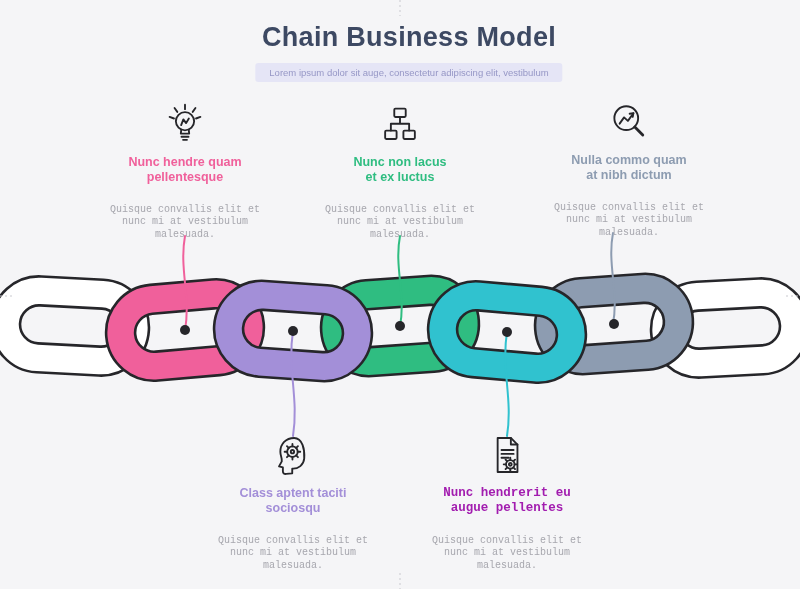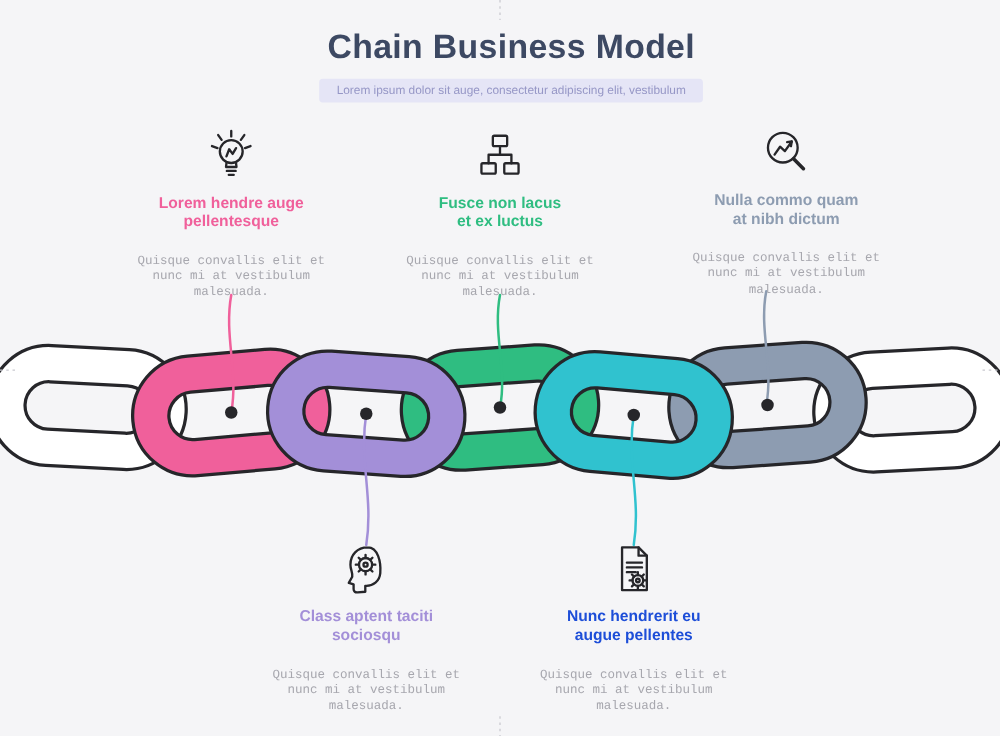--- a/index.html
+++ b/index.html
@@ -64,35 +64,35 @@
 
   <div class="pill" style="background-color: rgb(229, 229, 246); color: rgb(150, 151, 198);">Lorem ipsum dolor sit auge, consectetur adipiscing elit, vestibulum</div>
 
   <div class="item" id="item-1">
     <svg class="icon" viewBox="0 0 40 40" stroke="#26262a">
       <path d="M20 2.5 V6.5 M10.5 5.5 L13 9 M29.5 5.5 L27 9 M6 13.5 L10 15 M34 13.5 L30 15"></path>
       <circle cx="20" cy="17.5" r="8.3"></circle>
       <path d="M16.5 21 L18.5 15.8 L21 19.2 L23.5 15"></path>
       <path d="M16.6 25.2 L16.2 28.7 M23.4 25.2 L23.8 28.7 M16.2 28.7 H23.8 M16.8 31.6 H23.2 M18.2 34.4 H21.8"></path>
     </svg>
-    <div class="item-title" style="color: rgb(240, 96, 155);">Lorem hendre auge
+    <div class="item-title" style="color: rgb(240, 96, 155);">Nunc hendre quam
 pellentesque</div>
     <div class="item-desc" style="color: rgb(167, 167, 174);">Quisque convallis elit et
 nunc mi at vestibulum
 malesuada.</div>
   </div>
 
   <div class="item" id="item-3">
     <svg class="icon" viewBox="0 0 40 40" stroke="#26262a">
       <rect x="14.8" y="6" width="10.4" height="7.6" rx="1"></rect>
       <rect x="6.5" y="26" width="10.4" height="7.6" rx="1"></rect>
       <rect x="23.1" y="26" width="10.4" height="7.6" rx="1"></rect>
       <path d="M20 13.6 V19.8 M11.7 19.8 H28.3 M11.7 19.8 V26 M28.3 19.8 V26"></path>
     </svg>
-    <div class="item-title" style="color: rgb(47, 189, 129);">Fusce non lacus
+    <div class="item-title" style="color: rgb(47, 189, 129);">Nunc non lacus
 et ex luctus</div>
     <div class="item-desc" style="color: rgb(167, 167, 174);">Quisque convallis elit et
 nunc mi at vestibulum
 malesuada.</div>
   </div>
 
   <div class="item" id="item-5">
     <svg class="icon" viewBox="0 0 40 40" stroke="#26262a">
       <circle cx="17.5" cy="16.5" r="10.8"></circle>
       <path d="M25.3 24.6 L32.5 31.8" stroke-width="2.6"></path>
@@ -122,20 +122,20 @@
 
   <div class="item" id="item-4">
     <svg class="icon" viewBox="0 0 40 40" stroke="#26262a">
       <path d="M11.5 4.5 H23.5 L29.5 10.5 V35.5 H11.5 Z"></path>
       <path d="M23.5 4.5 V10.5 H29.5"></path>
       <path d="M15 15.5 H26 M15 19 H26 M15 22.5 H21.5"></path>
       <circle cx="23" cy="28.5" r="3.9"></circle>
       <circle cx="23" cy="28.5" r="1.3"></circle>
       <path d="M26.9 28.5 H29 M17 28.5 H19.1 M23 32.4 V34.5 M23 22.5 V24.6 M25.8 31.3 L27.3 32.8 M18.7 24.2 L20.2 25.7 M25.8 25.7 L27.3 24.2 M18.7 32.8 L20.2 31.3"></path>
     </svg>
-    <div class="item-title" style="color: #1d4ed8;">Nunc hendrerit eu
+    <div class="item-title" style="color: #a21caf; font-family: Liberation Mono, monospace;">Nunc hendrerit eu
 augue pellentes</div>
     <div class="item-desc" style="color: rgb(167, 167, 174);">Quisque convallis elit et
 nunc mi at vestibulum
 malesuada.</div>
   </div>
 
 </div>
 
 </body></html>

